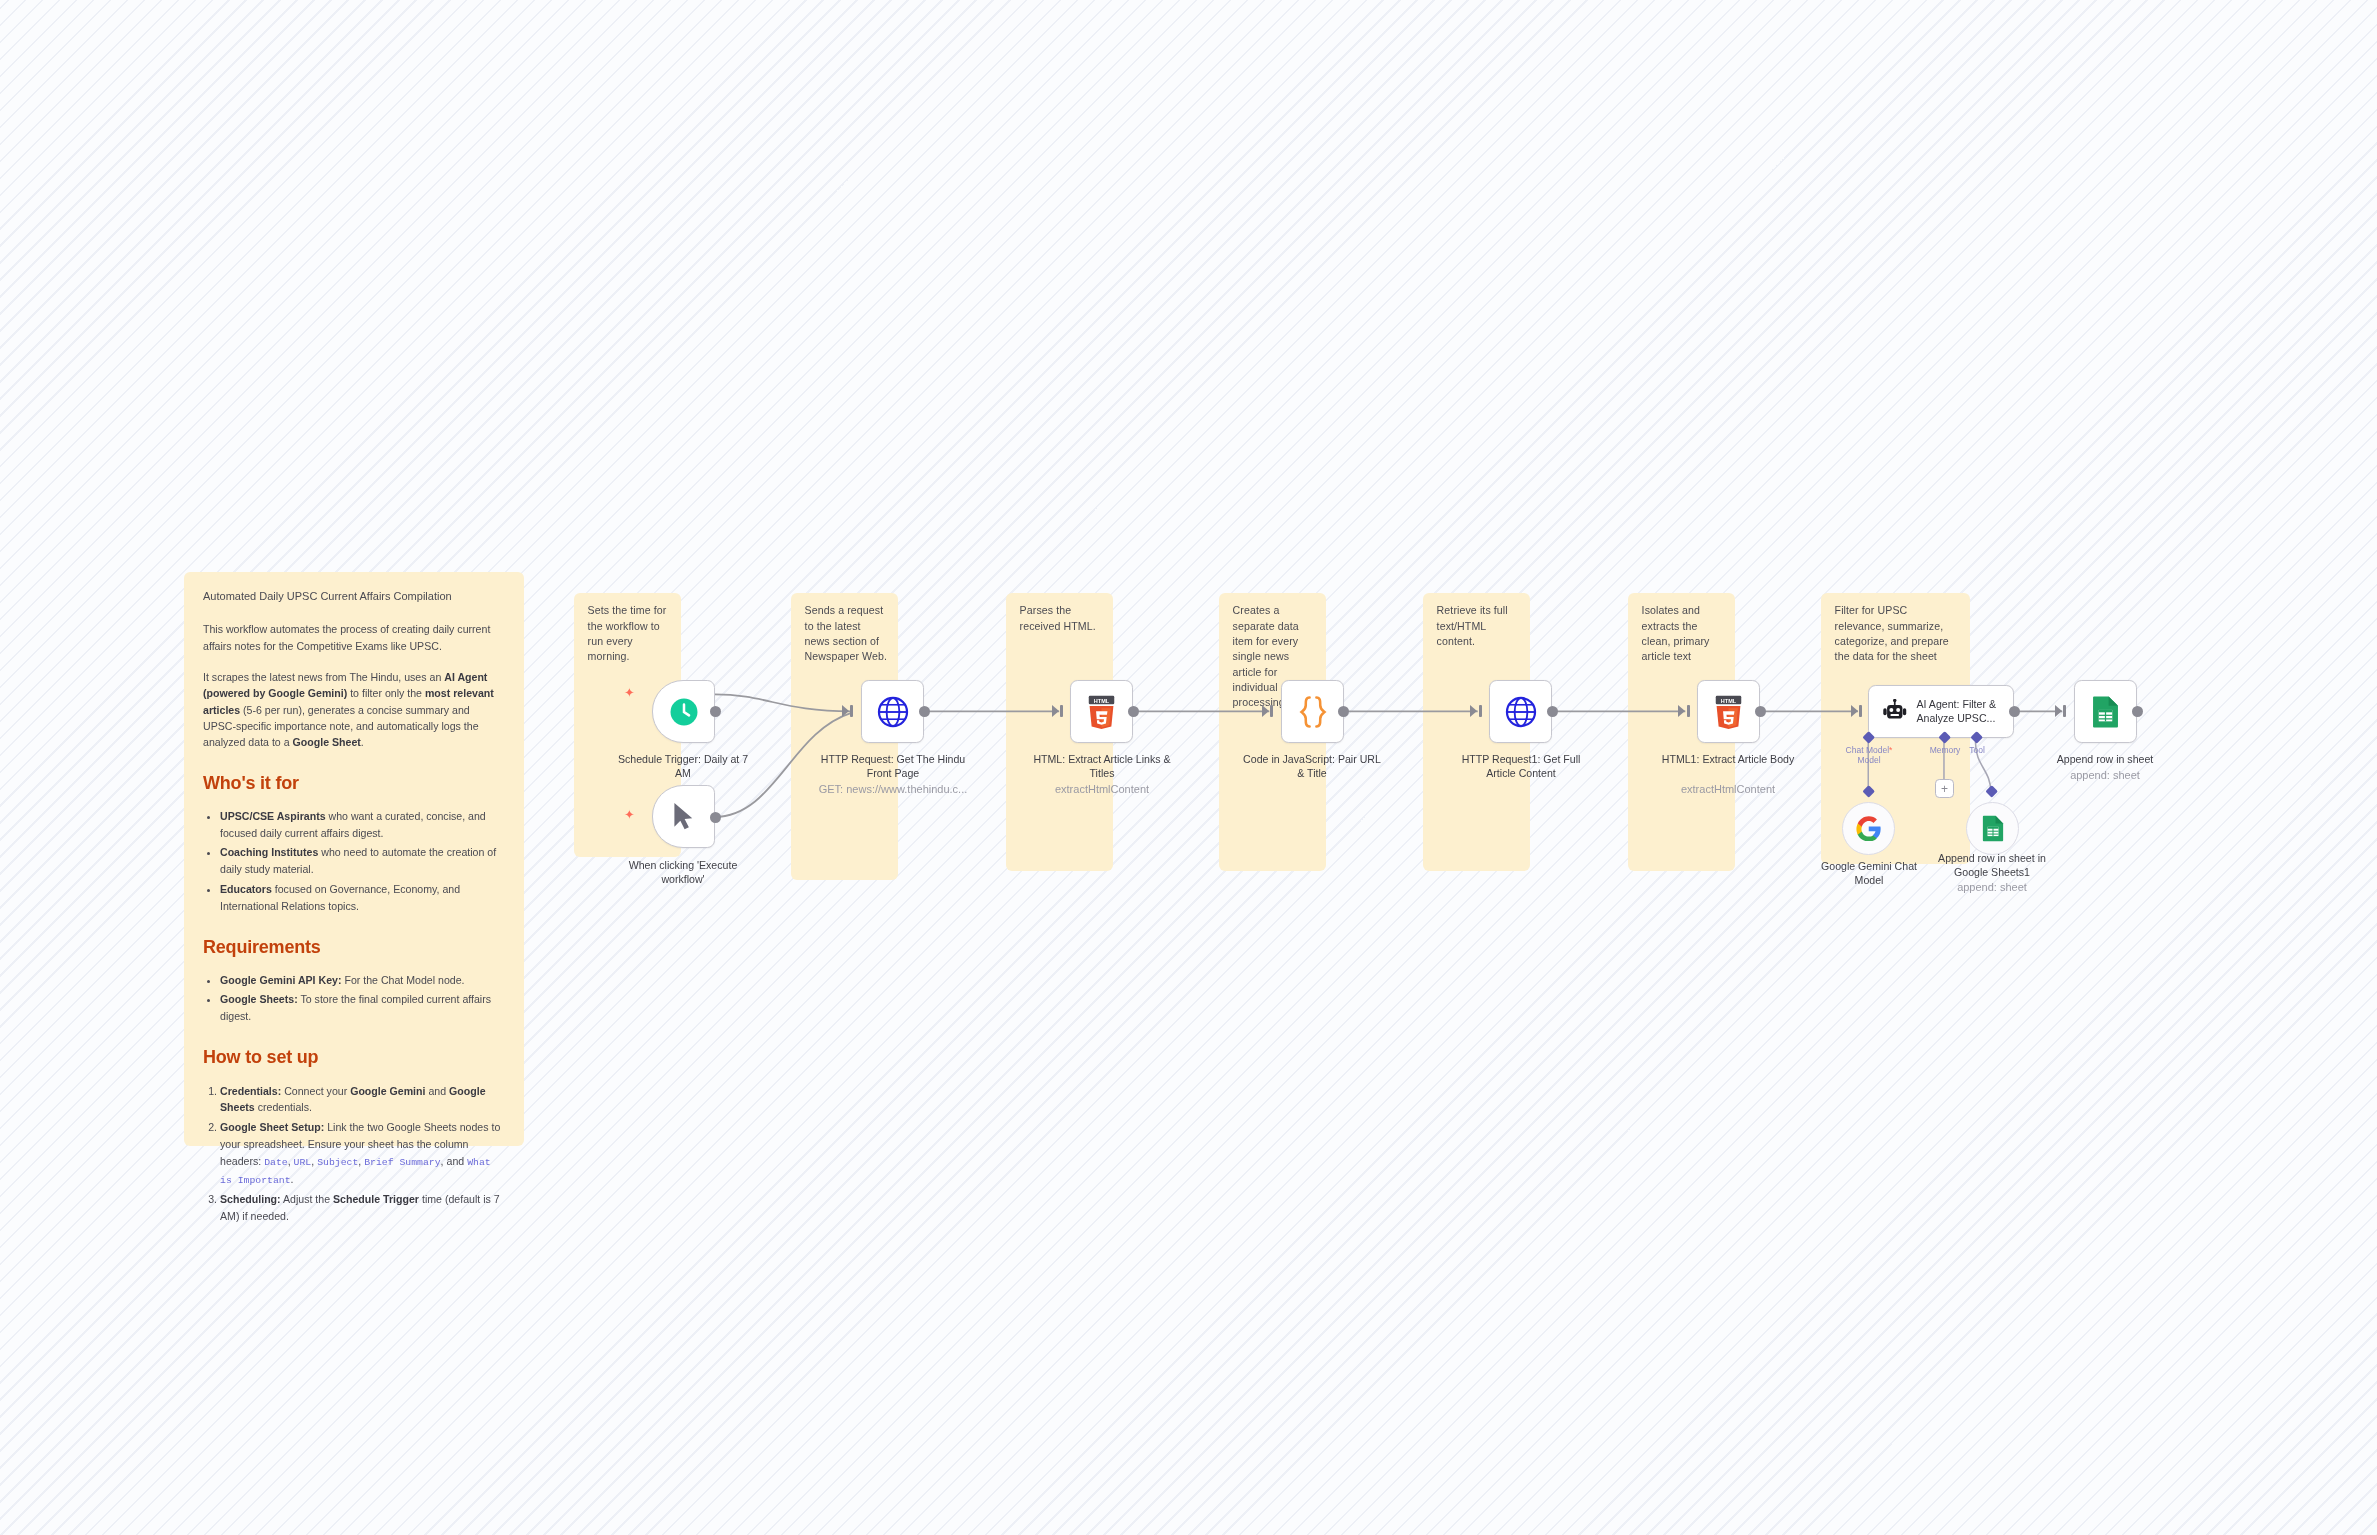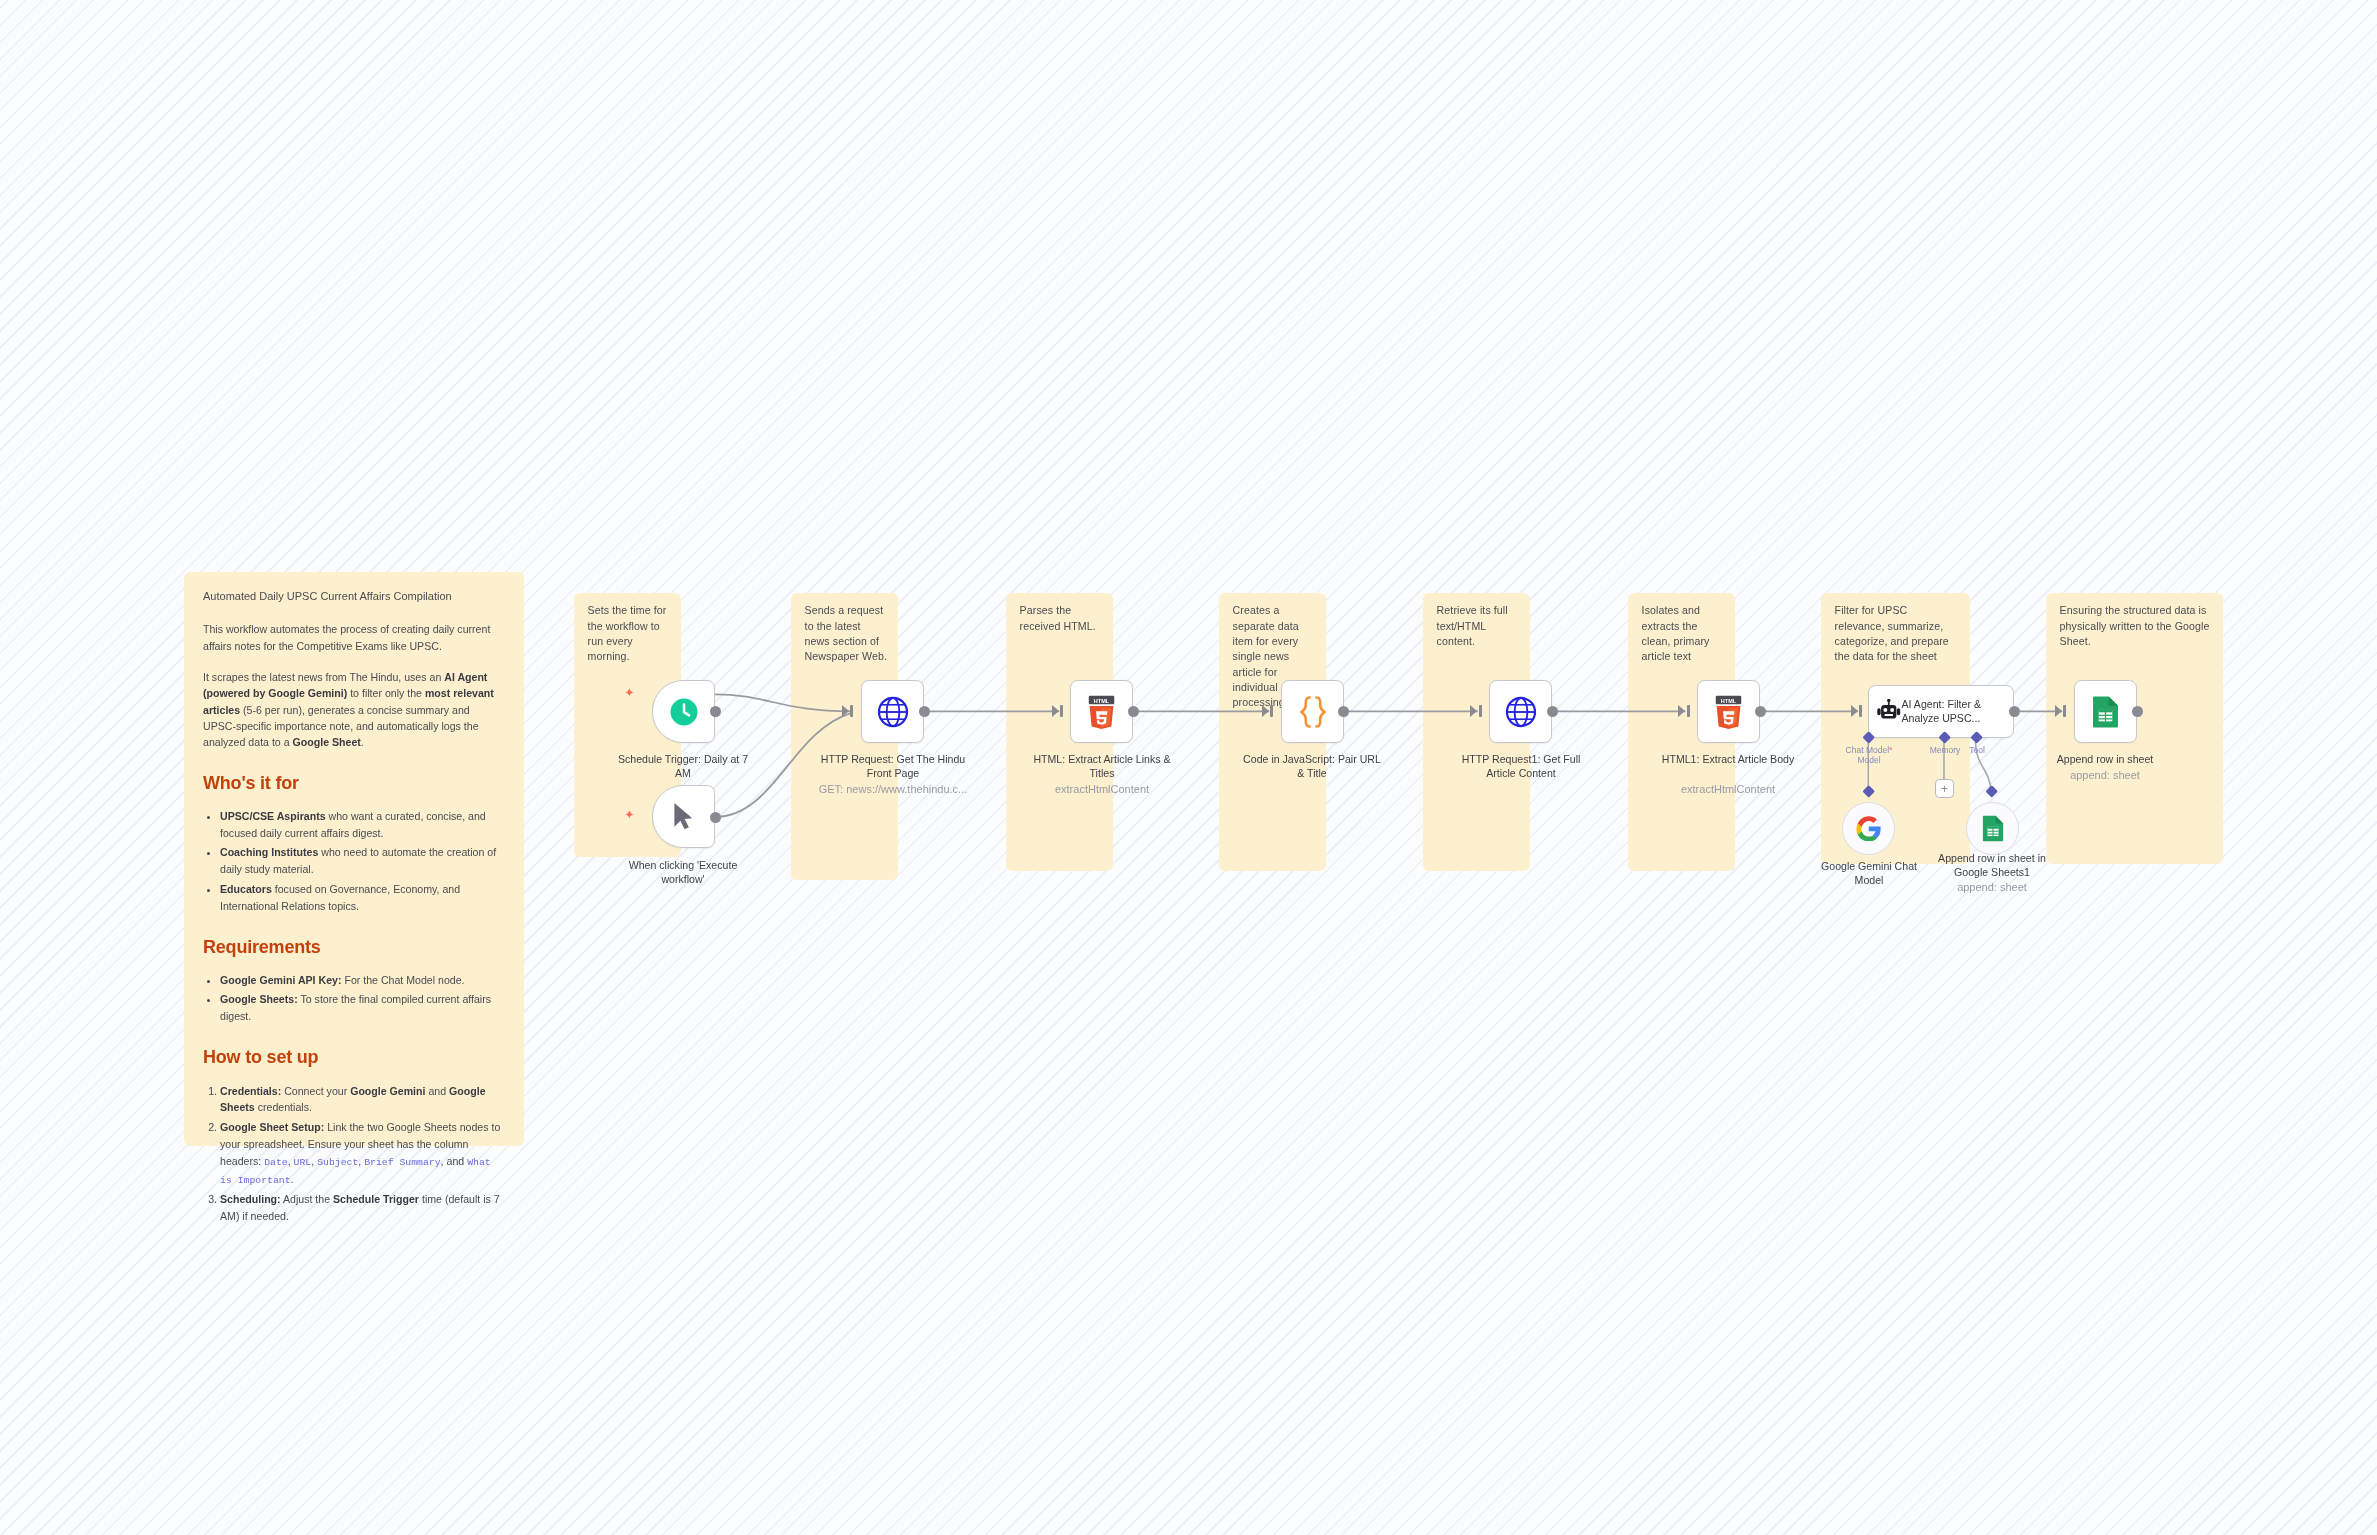--- a/index.html
+++ b/index.html
@@ -47,21 +47,21 @@
     position:absolute;
     width:63px;height:63px;
     background:#ffffff;
     border:1.2px solid #c7c7cf;
     border-radius:7.7px;
     box-sizing:border-box;
     display:flex;align-items:center;justify-content:center;
     box-shadow:0 0.9px 1.7px rgba(0,0,0,.05);
   }
   .node.trigger{border-top-left-radius:31px;border-bottom-left-radius:31px;}
-  .node.wide{width:100px;height:53px;border-radius:7.7px;justify-content:flex-start;padding-left:7px;gap:0;}
+  .node.wide{width:100px;height:53px;border-radius:7.7px;justify-content:flex-start;padding-left:13px;gap:9px;}
   .node-label{
     position:absolute;
     text-align:center;
     font-size:10.6px;line-height:1.33;
     color:#3f3f46;
     width:145px;
     left:50%;transform:translateX(-50%);
   }
   .node-sub{
     position:absolute;
@@ -159,23 +159,20 @@
     <div class="note-col-text">Creates a separate data item for every single news article for individual processing</div>
   </div>
   <div class="sticky" style="left:1423px;top:593px;width:107px;height:278px;">
     <div class="note-col-text">Retrieve its full text/HTML content.</div>
   </div>
   <div class="sticky" style="left:1628px;top:593px;width:107px;height:278px;">
     <div class="note-col-text">Isolates and extracts the clean, primary article text</div>
   </div>
   <div class="sticky" style="left:1821px;top:593px;width:149px;height:271px;">
     <div class="note-col-text">Filter for UPSC relevance, summarize, categorize, and prepare the data for the sheet</div>
-  </div>
-  <div class="sticky" style="left:2046px;top:593px;width:177px;height:271px;">
-    <div class="note-col-text">Ensuring the structured data is physically written to the Google Sheet.</div>
   </div>
 
   <svg class="wires" viewBox="0 0 2794 1805">
     <g stroke="#9a9a9f" stroke-width="2.1" fill="none">
       <path d="M 840 816 C 900 816 920 836 1000 836"></path>
       <path d="M 840 960 C 910 960 930 860 1000 838"></path>
       <path d="M 1086 836 L 1245 836"></path>
       <path d="M 1332 836 L 1492 836"></path>
       <path d="M 1578 836 L 1737 836"></path>
       <path d="M 1824 836 L 1981 836"></path>

